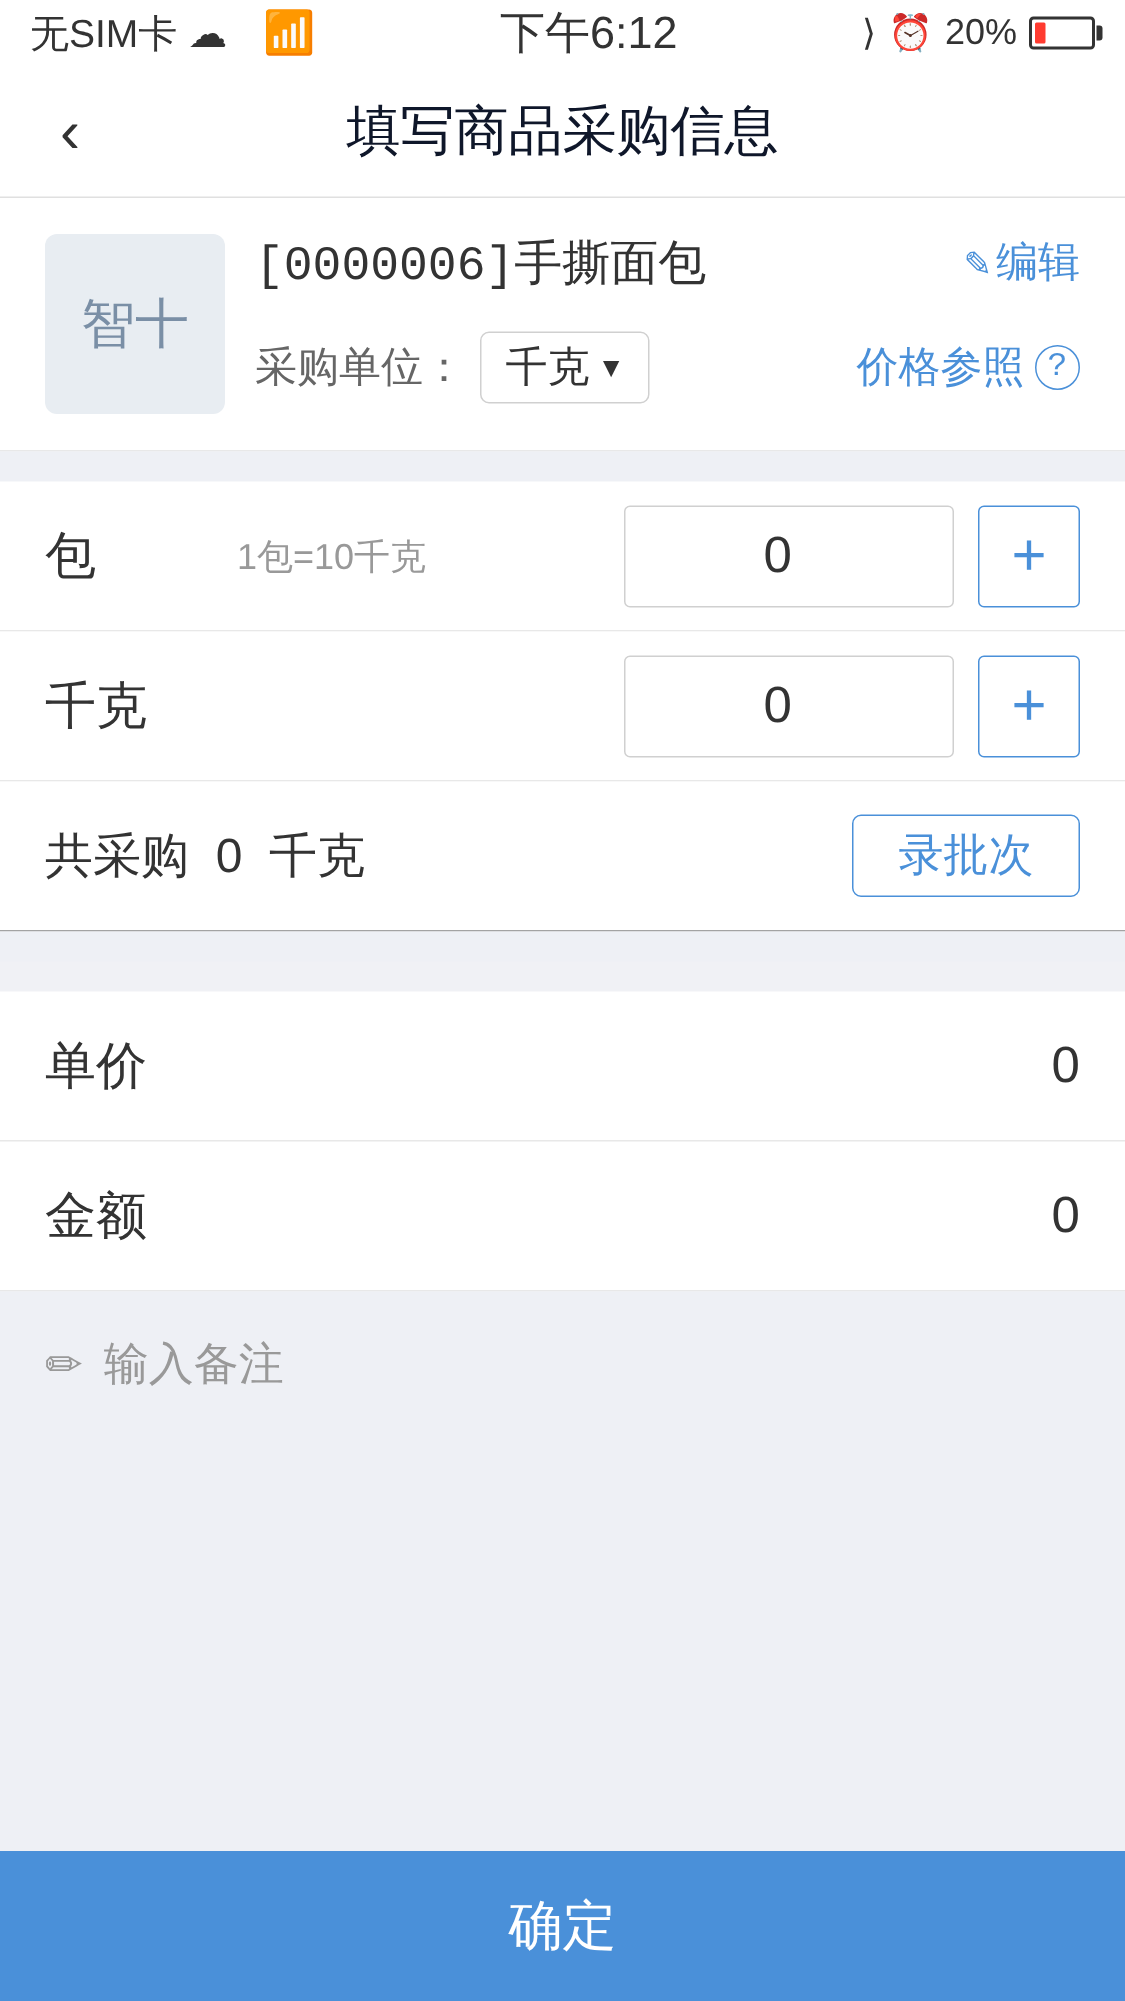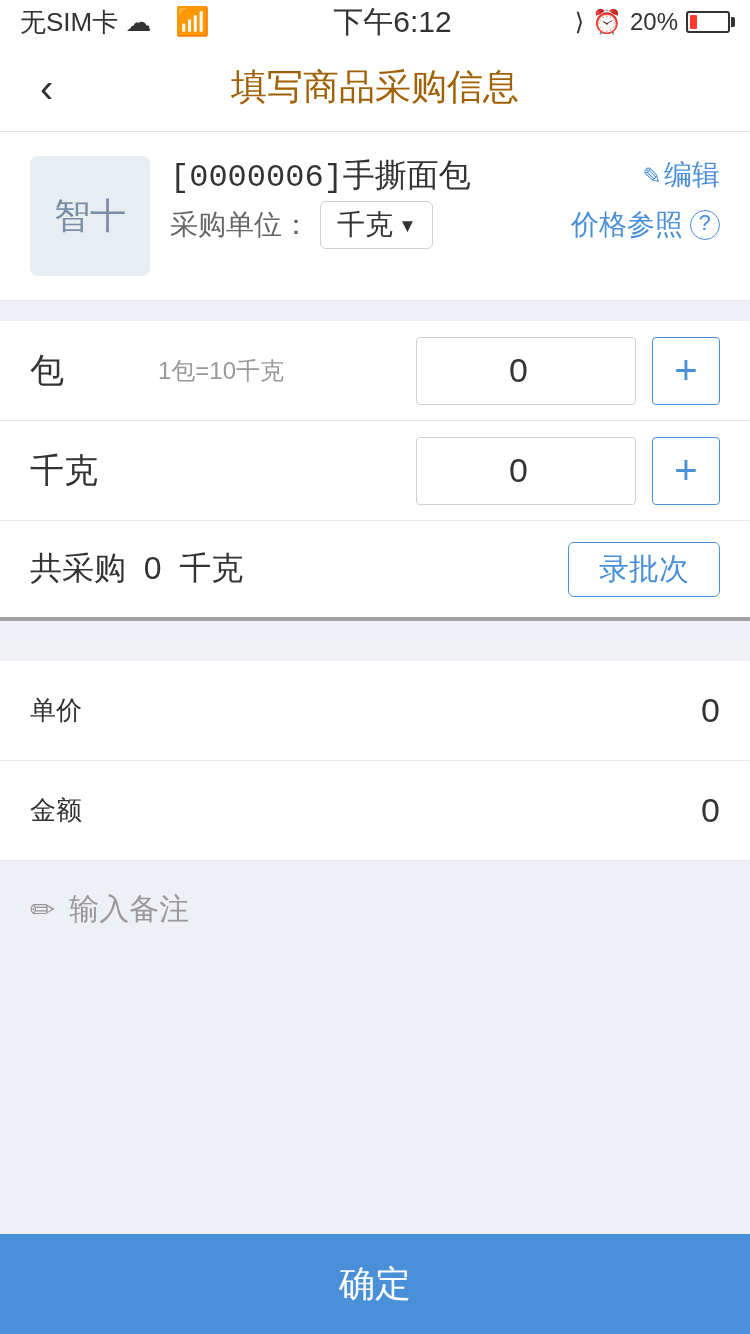--- a/index.html
+++ b/index.html
@@ -63,21 +63,21 @@
       cursor: pointer;
       line-height: 1;
       padding: 10px;
     }
     .nav-title {
       position: absolute;
       left: 50%;
       transform: translateX(-50%);
       font-size: 36px;
       font-weight: 500;
-      color: #a16207;
+      color: #0f172a;
       white-space: nowrap;
     }
 
     
     .product-card {
       background: #fff;
       padding: 24px 30px;
       display: flex;
       align-items: flex-start;
       gap: 20px;
@@ -88,21 +88,21 @@
       background: #e8edf2;
       border-radius: 8px;
       display: flex; align-items: center; justify-content: center;
       flex-shrink: 0;
       color: #7a8fa6; font-size: 36px;
     }
     .product-info { flex: 1; font-family: Liberation Mono, monospace; }
     .product-row1 { display: flex; align-items: flex-start; justify-content: space-between; }
     .product-name { font-size: 32px; color: #333; font-weight: 400; line-height: 1.4; }
     .product-edit { color: #4a90d9; font-size: 28px; display: flex; align-items: center; gap: 4px; white-space: nowrap; }
-    .product-row2 { display: flex; align-items: center; justify-content: space-between; text-align: center; }
+    .product-row2 { margin-top: 20px; display: flex; align-items: center; justify-content: space-between; text-align: center; }
     .purchase-unit { display: flex; align-items: center; gap: 10px; font-size: 28px; color: #666; }
     .unit-select {
       border: 1px solid #d0d0d0;
       border-radius: 6px;
       padding: 4px 16px;
       font-size: 28px;
       color: #333;
       background: #fff;
       display: flex; align-items: center; gap: 6px;
     }
@@ -155,21 +155,21 @@
       cursor: pointer;
     }
 
     
     .summary-section { background: #fff; }
     .summary-row {
       display: flex;
       align-items: center;
       padding: 0 30px;
       height: 100px;
-      border-bottom: 4px solid #a3a3a3;
+      border-bottom: 1px solid #a3a3a3;
     }
     .summary-text { font-size: 32px; color: #333; }
     .summary-spacer { flex: 1; }
     .record-btn {
       border: 1px solid #4a90d9;
       border-radius: 6px;
       padding: 6px 30px;
       font-size: 30px;
       color: #4a90d9;
       background: #fff;
@@ -179,21 +179,21 @@
 
     
     .info-section { background: #fff; margin-top: 20px; }
     .info-row {
       display: flex;
       align-items: center;
       padding: 0 30px;
       height: 100px;
       border-bottom: 1px solid #e8e8e8;
     }
-    .info-label { font-size: 26px; color: #333; }
+    .info-label { font-size: 34px; color: #333; }
     .info-spacer { flex: 1; }
     .info-value { font-size: 34px; color: #333; }
 
     
     .remark-section {
       background: #eef0f5;
       padding: 28px 30px;
       display: flex;
       align-items: center;
       gap: 14px;

